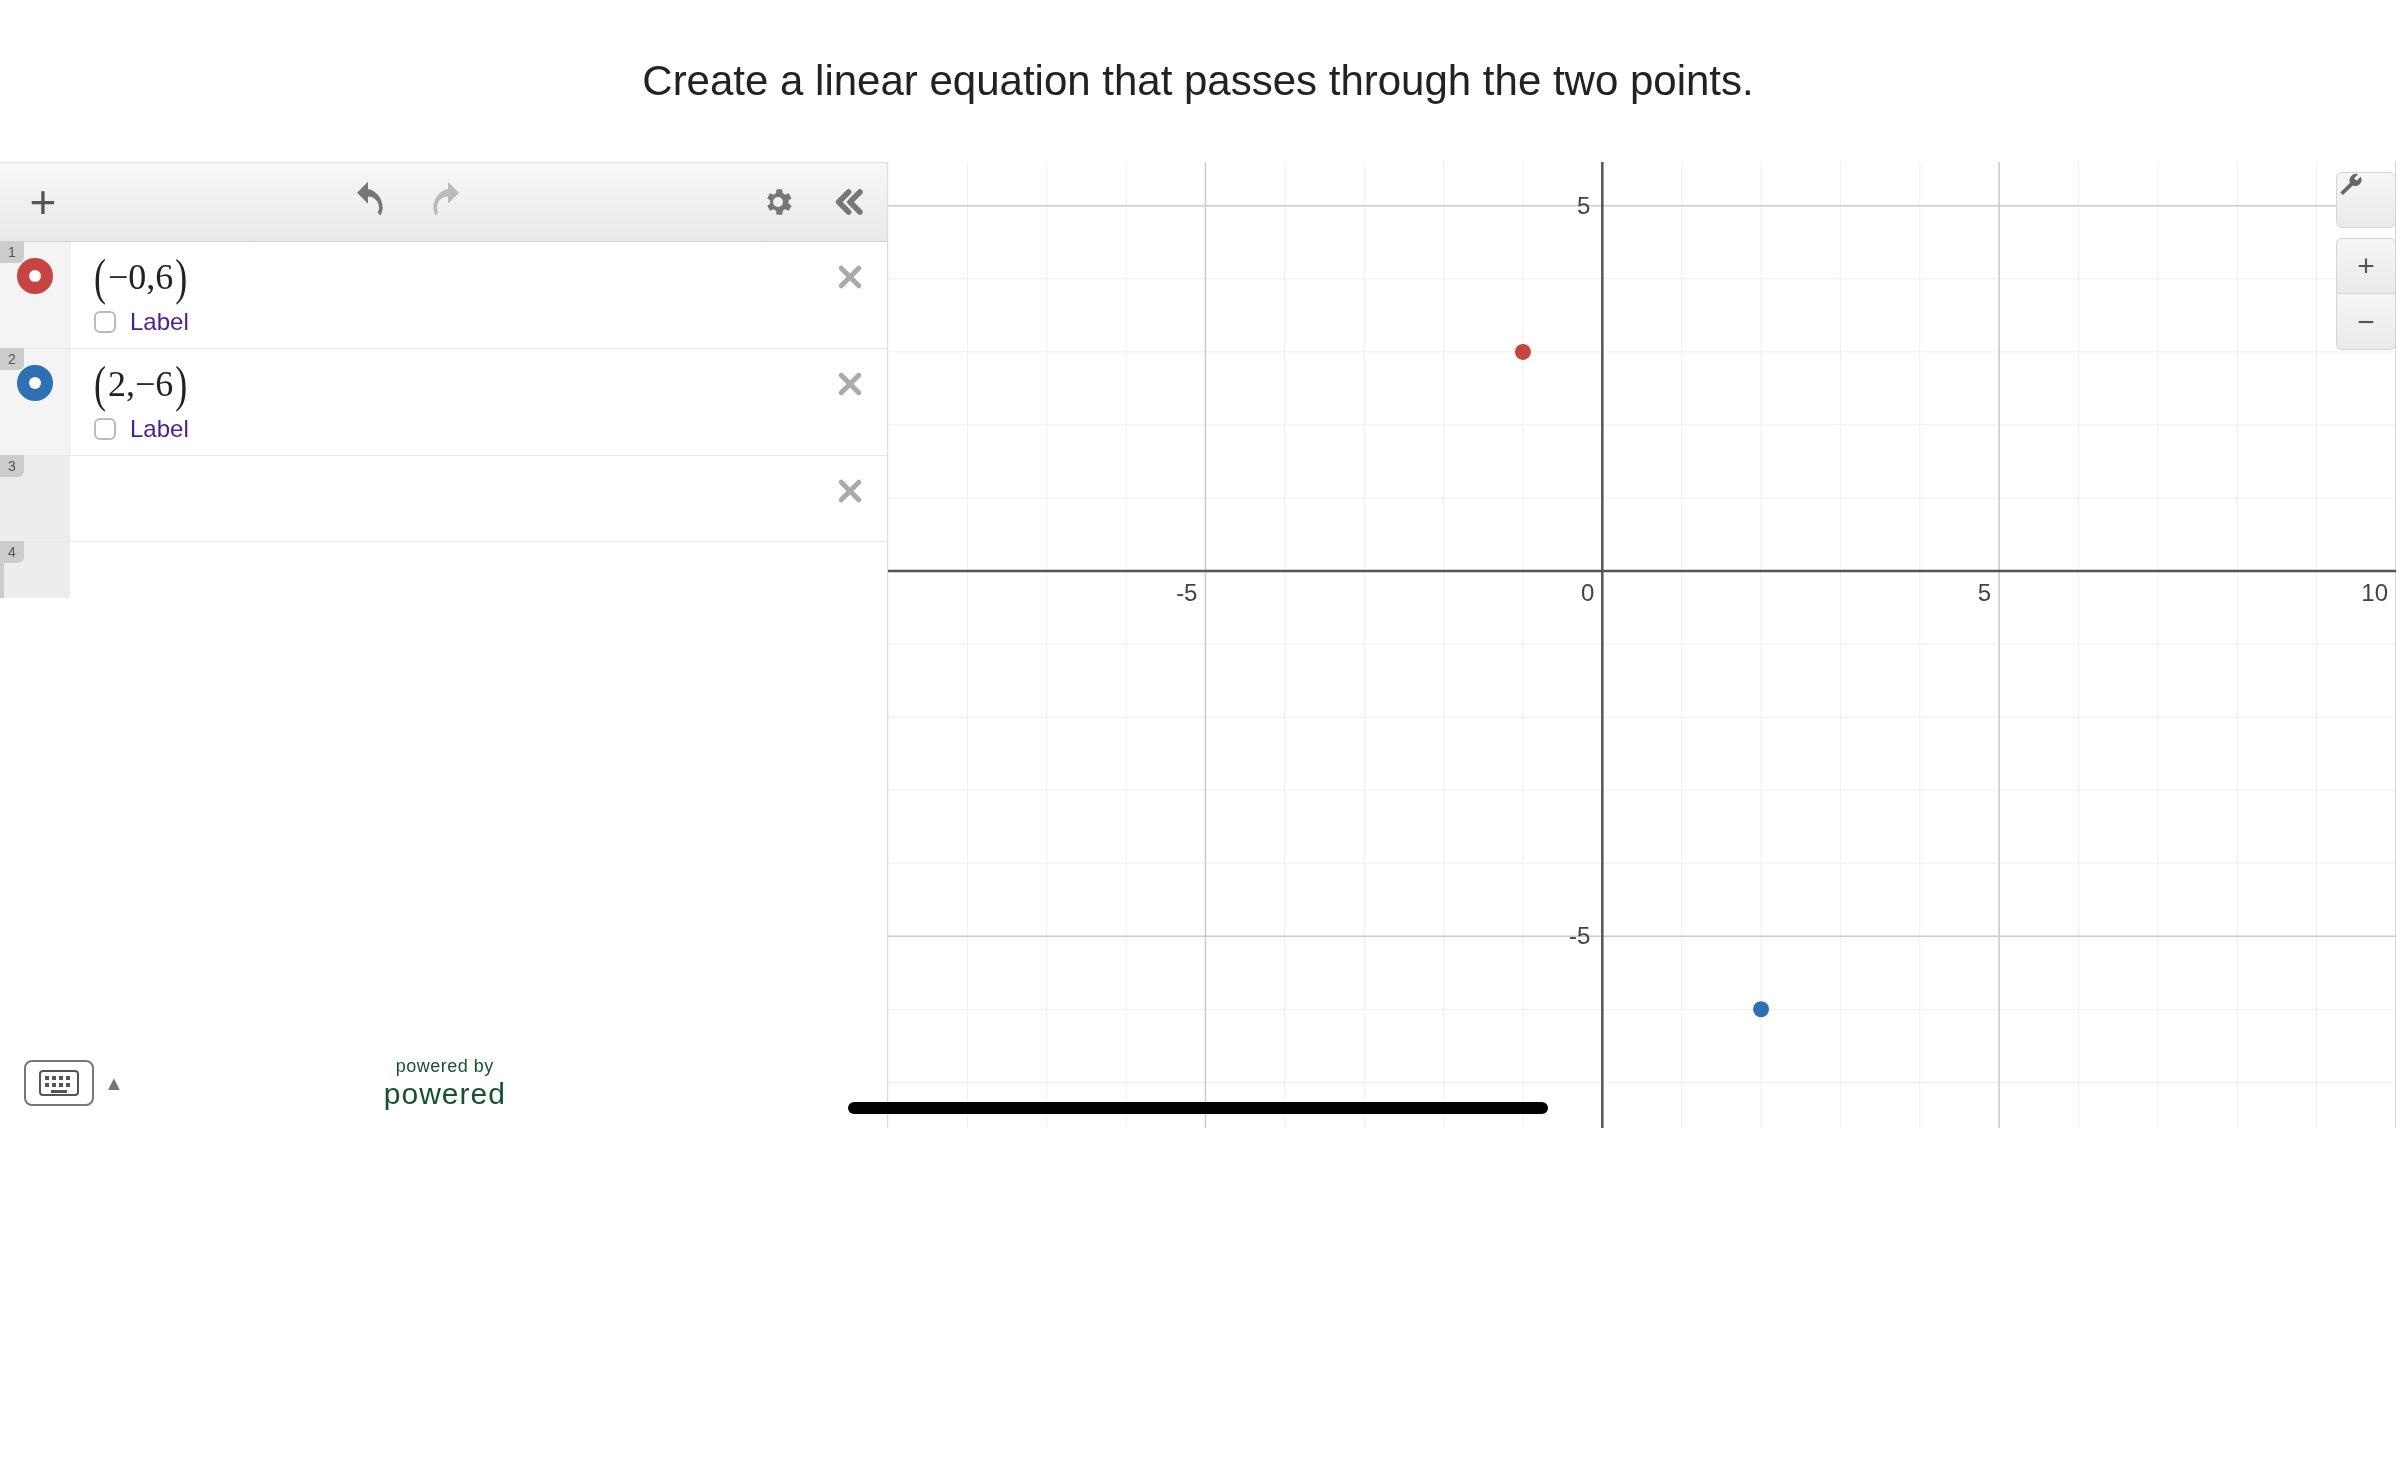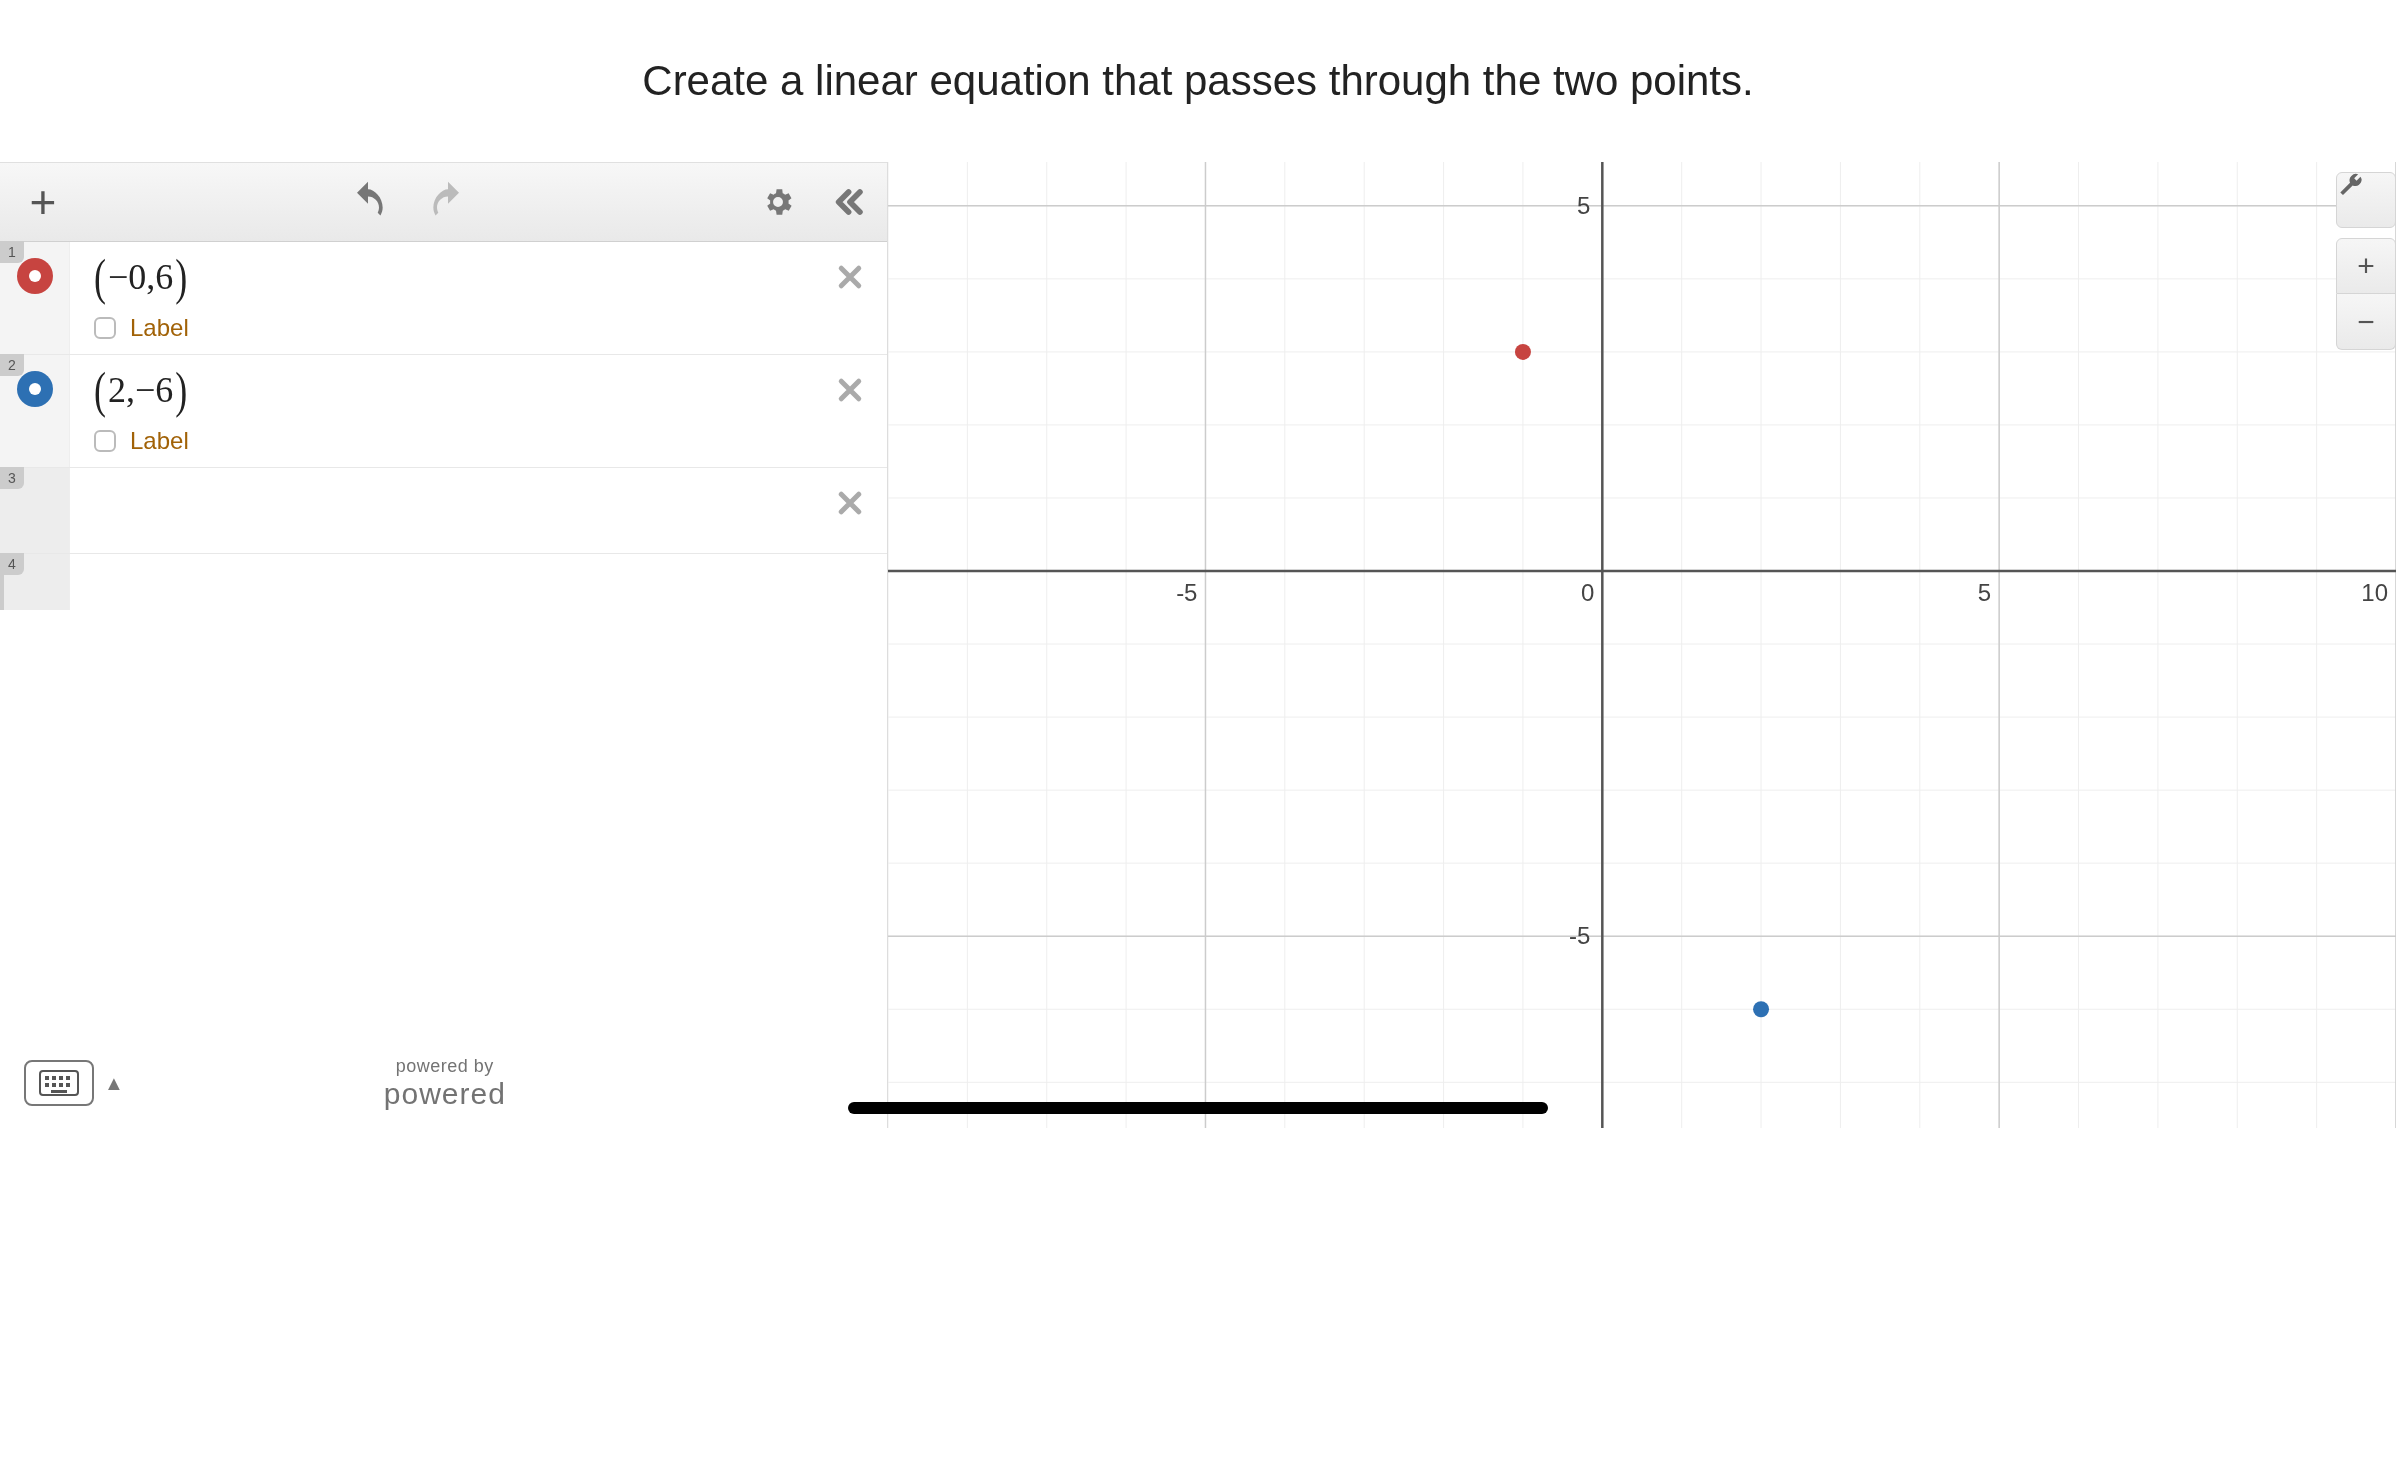--- a/index.html
+++ b/index.html
@@ -21,32 +21,32 @@
   .expr{display:flex;position:relative;border-bottom:1px solid #e8e8e8;min-height:86px;}
   .expr .num-tab{position:absolute;left:0;top:-1px;width:24px;height:22px;background:#ccc;color:#555;font-size:14px;display:flex;align-items:center;justify-content:center;border-bottom-right-radius:6px;z-index:2;}
   .expr .icon-col{width:70px;flex:0 0 70px;background:#f4f4f4;border-right:1px solid #eee;display:flex;align-items:flex-start;justify-content:center;padding-top:16px;}
   .dot-toggle{width:36px;height:36px;border-radius:50%;display:flex;align-items:center;justify-content:center;}
   .dot-toggle .inner{width:12px;height:12px;border-radius:50%;background:#fff;border:4px solid rgba(255,255,255,.9);}
   .dot-red{background:#c74440;}
   .dot-blue{background:#2d70b3;}
   .expr-body{flex:1;padding:14px 20px 12px 24px;display:flex;flex-direction:column;gap:10px;}
   .math{font-family:"Times New Roman",serif;font-size:36px;color:#222;display:flex;align-items:center;gap:2px;}
   .lparen,.rparen{display:inline-block;transform:scaleY(1.4);font-weight:300;}
-  .label-row{display:flex;align-items:center;gap:14px;color:#a16207;font-size:24px;margin-top:6px;}
+  .label-row{display:flex;align-items:center;gap:14px;color:#4c1d95;font-size:24px;}
   .chk{width:22px;height:22px;border:2px solid #bbb;border-radius:6px;background:#fff;}
   .del-x{position:absolute;right:22px;top:20px;}
   .del-x svg{width:30px;height:30px;stroke:#aaa;stroke-width:4;}
   .expr-empty .icon-col{background:#ededed;}
   .expr-last{min-height:56px;border-bottom:none;}
   .expr-last .icon-col{border-left:4px solid #ccc;}
   .sidebar-footer{position:absolute;left:0;right:0;bottom:0;height:90px;display:flex;align-items:center;padding:0 24px;background:#fff;}
   .kbd-btn{width:70px;height:46px;border:2px solid #777;border-radius:8px;display:flex;align-items:center;justify-content:center;margin-right:10px;}
   .kbd-btn svg{width:40px;height:26px;fill:#555;}
   .kbd-arrow{font-size:20px;color:#777;}
-  .powered{margin-left:260px;text-align:center;color:#737373;}
+  .powered{margin-left:260px;text-align:center;color:#14532d;}
   .powered .pb{font-size:18px;letter-spacing:.5px;}
   .powered .dm{font-size:30px;letter-spacing:1px;font-weight:400;}
   .graph{flex:1;position:relative;background:#fff;}
   .graph svg{position:absolute;inset:0;}
   .axis-label{font-family:Arial,sans-serif;font-size:24px;fill:#444;}
   .g-toolbar{position:absolute;right:0;top:0;display:flex;flex-direction:column;}
   .g-btn{width:60px;height:56px;background:linear-gradient(#f6f6f6,#eaeaea);border:1px solid #d5d5d5;display:flex;align-items:center;justify-content:center;color:#555;cursor:pointer;}
   .g-btn+.g-btn{border-top:none;}
   .g-btn:first-child{border-top-left-radius:6px;border-top-right-radius:6px;}
   .wrench svg{width:28px;height:28px;fill:#666;}

